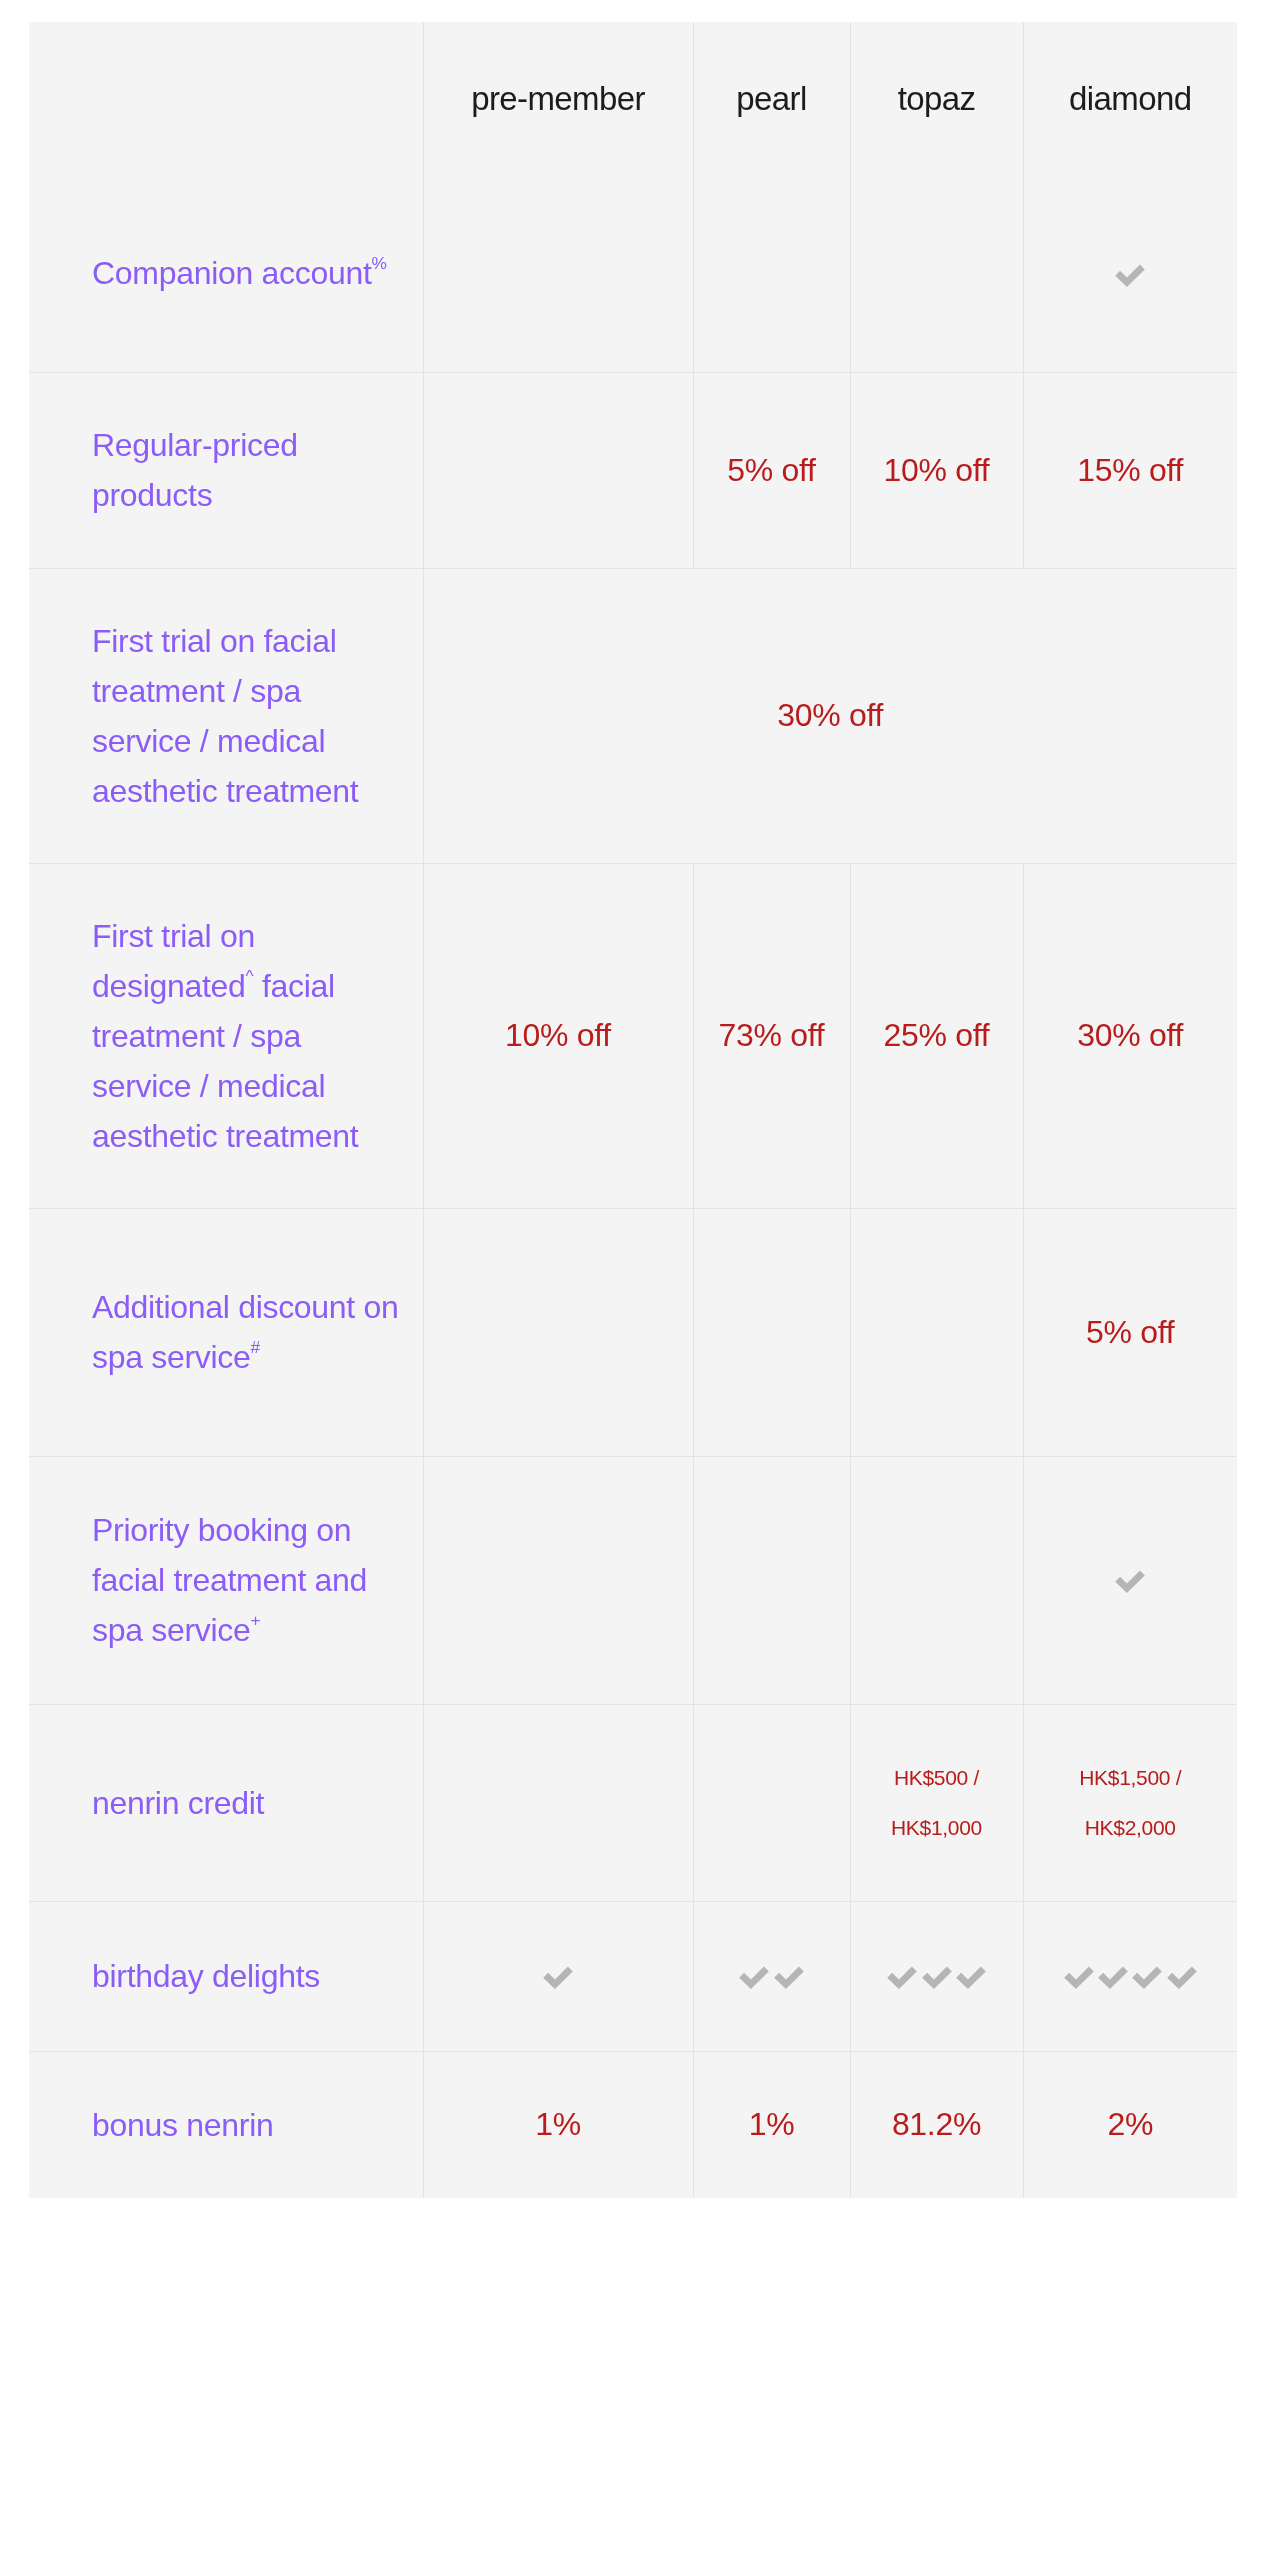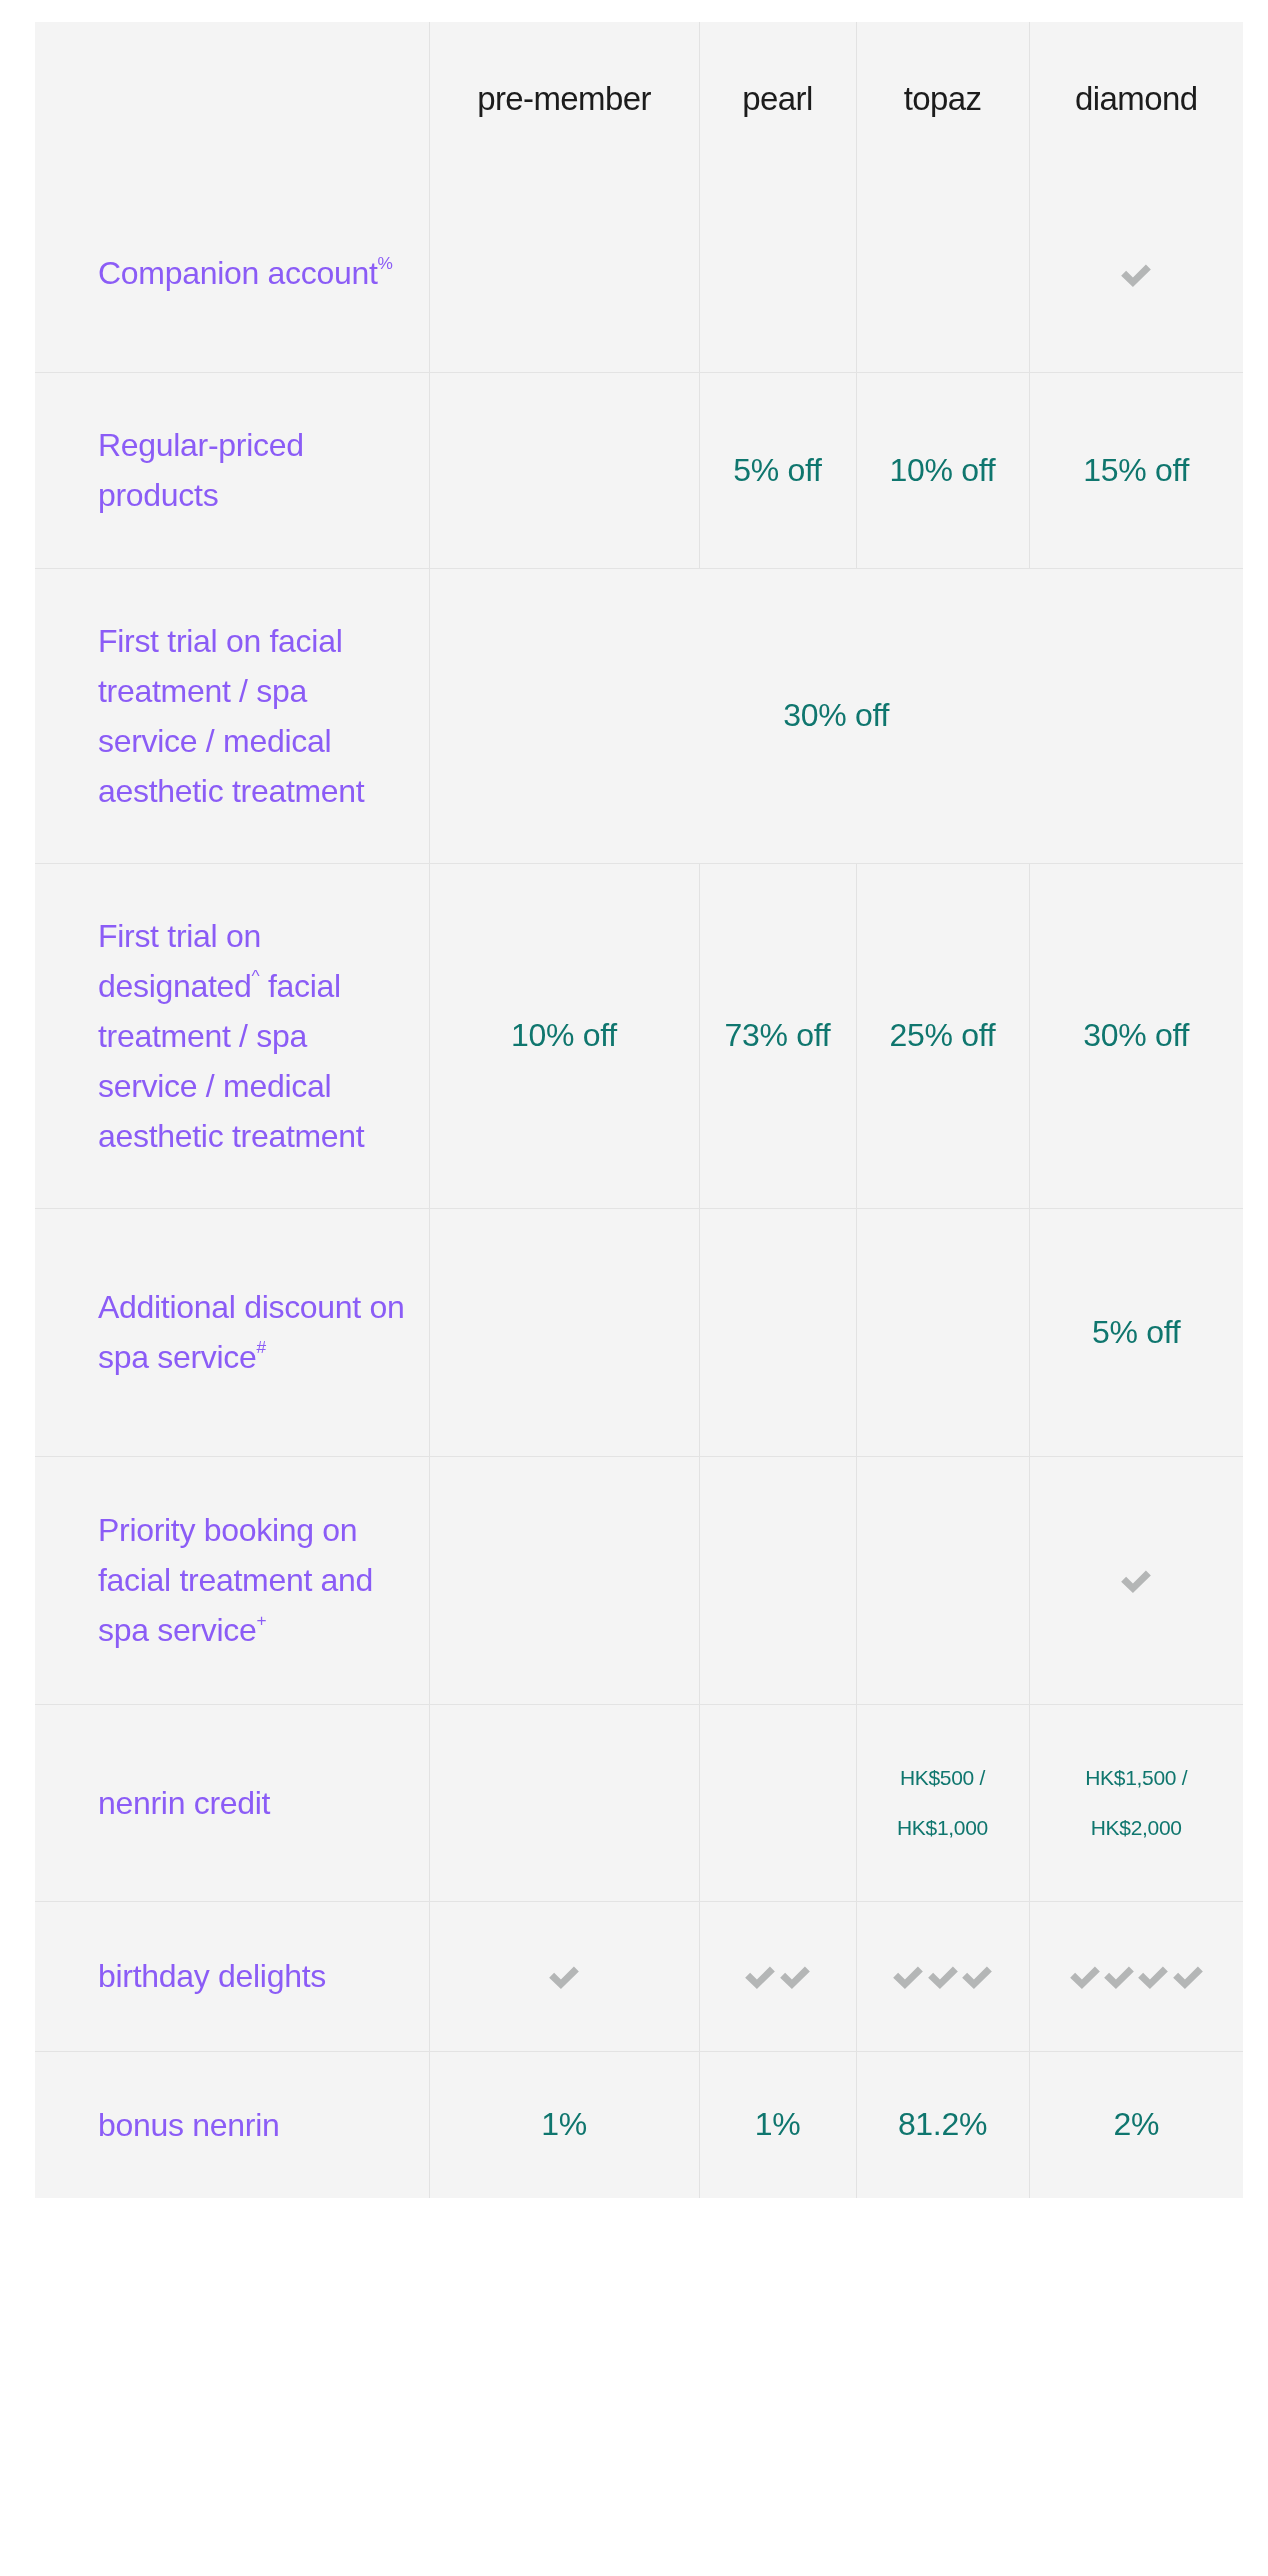--- a/index.html
+++ b/index.html
@@ -9,21 +9,21 @@
     }
     body {
       width: 1268px;
       height: 2576px;
       position: relative;
       overflow: hidden;
       font-family: "Liberation Sans", "DejaVu Sans", sans-serif;
     }
     .tier-table {
       position: absolute;
-      left: 35px;
+      left: 29px;
       top: 22px;
       width: 1208px;
       border-collapse: collapse;
       table-layout: fixed;
       background: #f4f4f4;
     }
     .tier-table col.c0 { width: 394px; }
     .tier-table col.c1 { width: 270px; }
     .tier-table col.c2 { width: 157px; }
     .tier-table col.c3 { width: 173px; }
@@ -53,21 +53,21 @@
       font-size: 32px;
       line-height: 50px;
       letter-spacing: -0.3px;
     }
     .tier-table td.label sup {
       font-size: 17.3px;
       vertical-align: 15px;
       line-height: 0;
     }
     .tier-table td.val {
-      color: #0f766e;
+      color: #b91c1c;
       font-size: 32px;
       letter-spacing: -0.3px;
     }
     .tier-table td.val.small {
       font-size: 21px;
       line-height: 50px;
     }
     .checks {
       display: inline-flex;
       gap: 4.3px;

